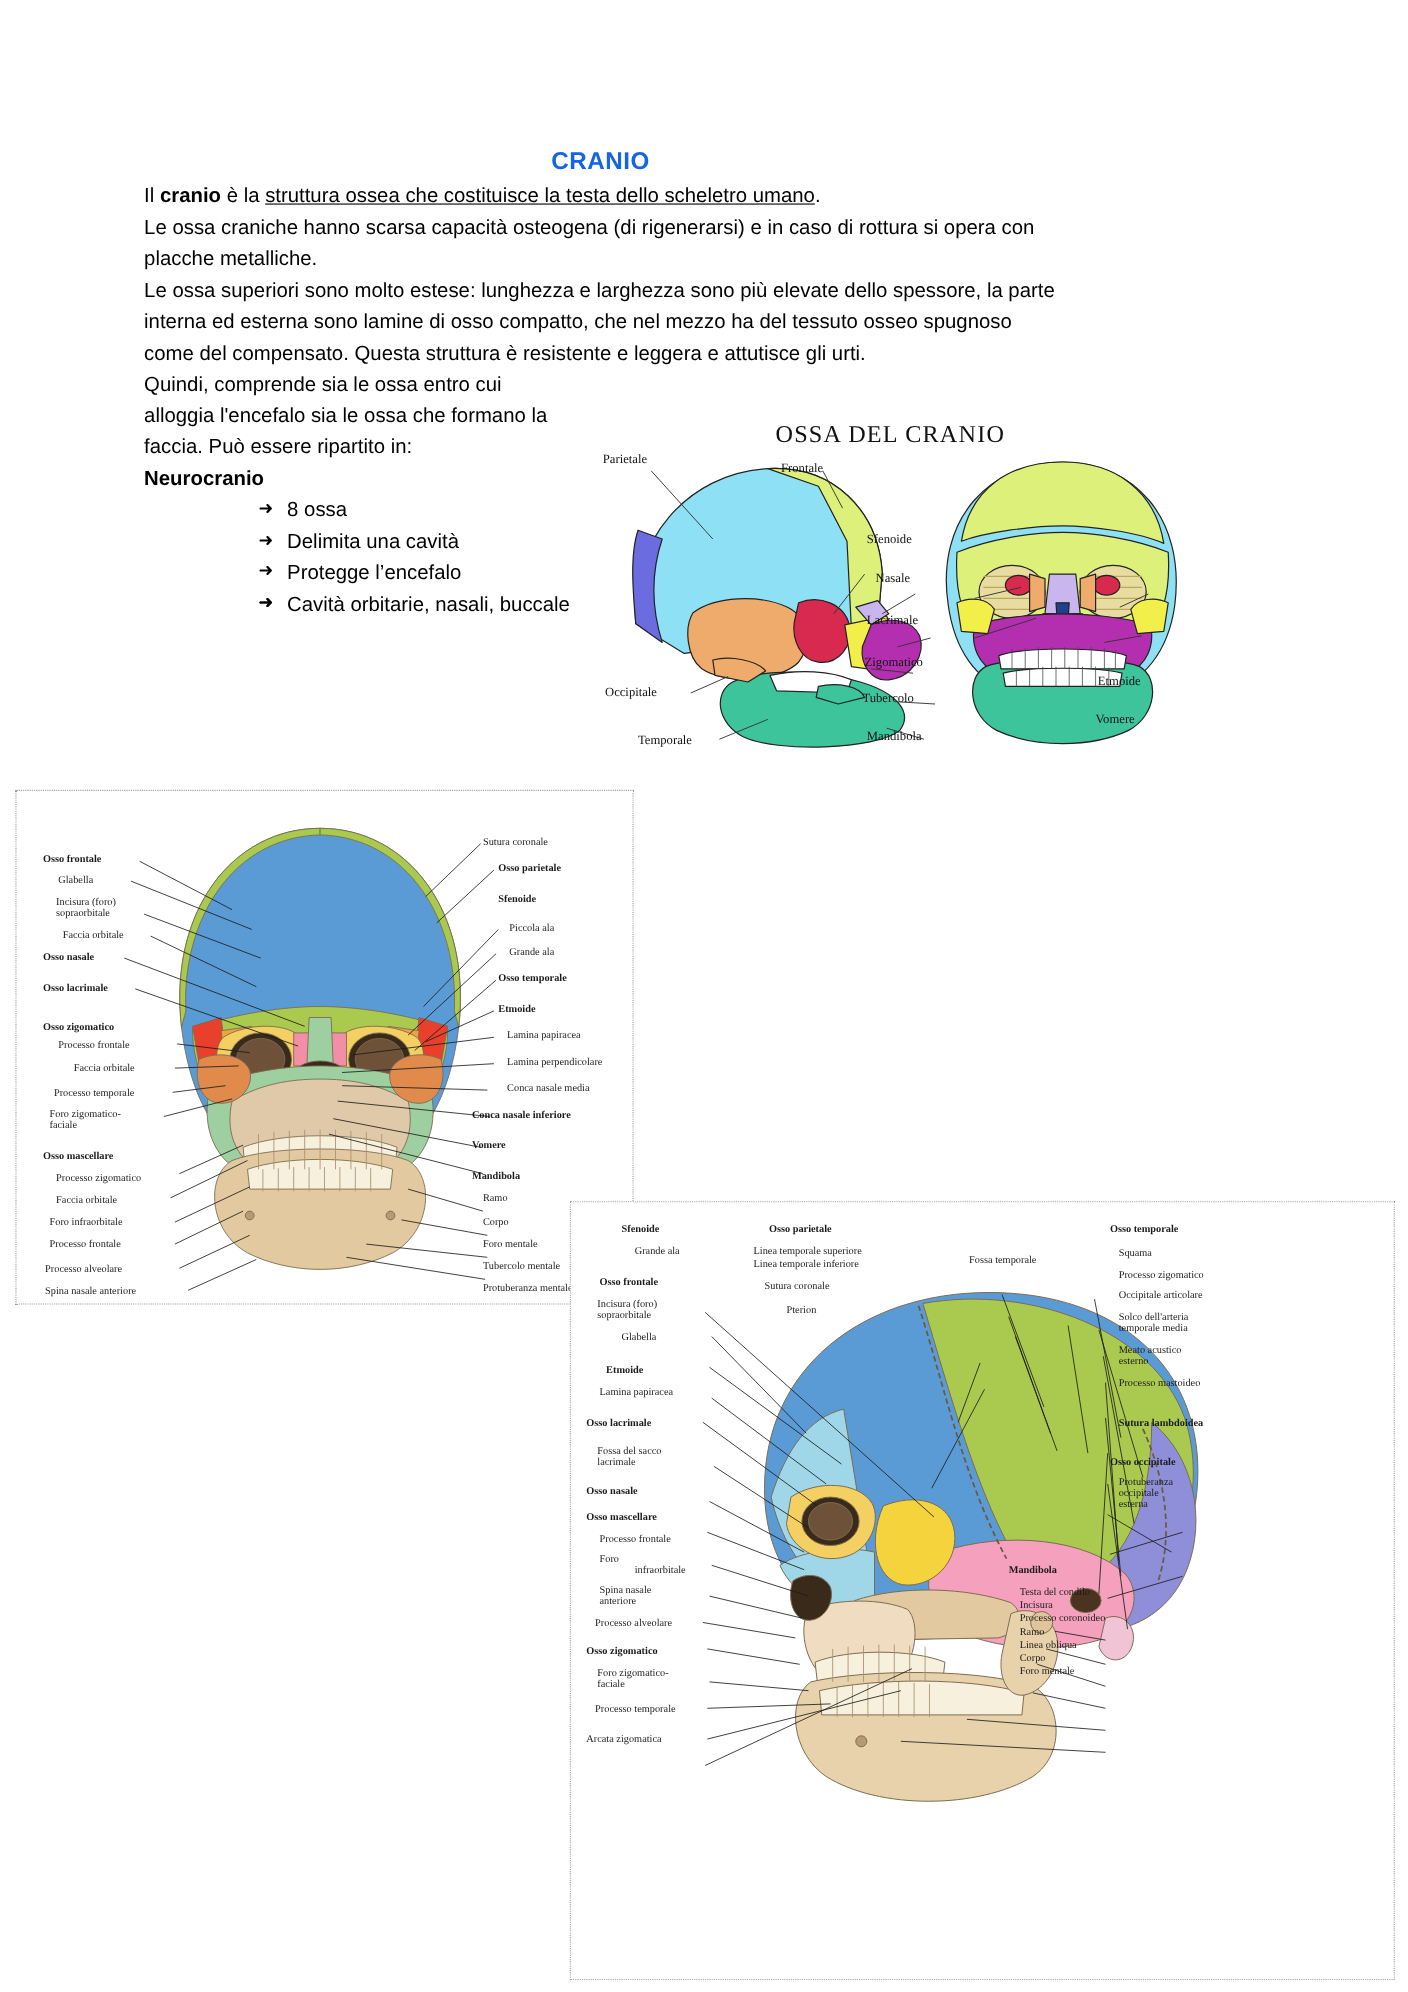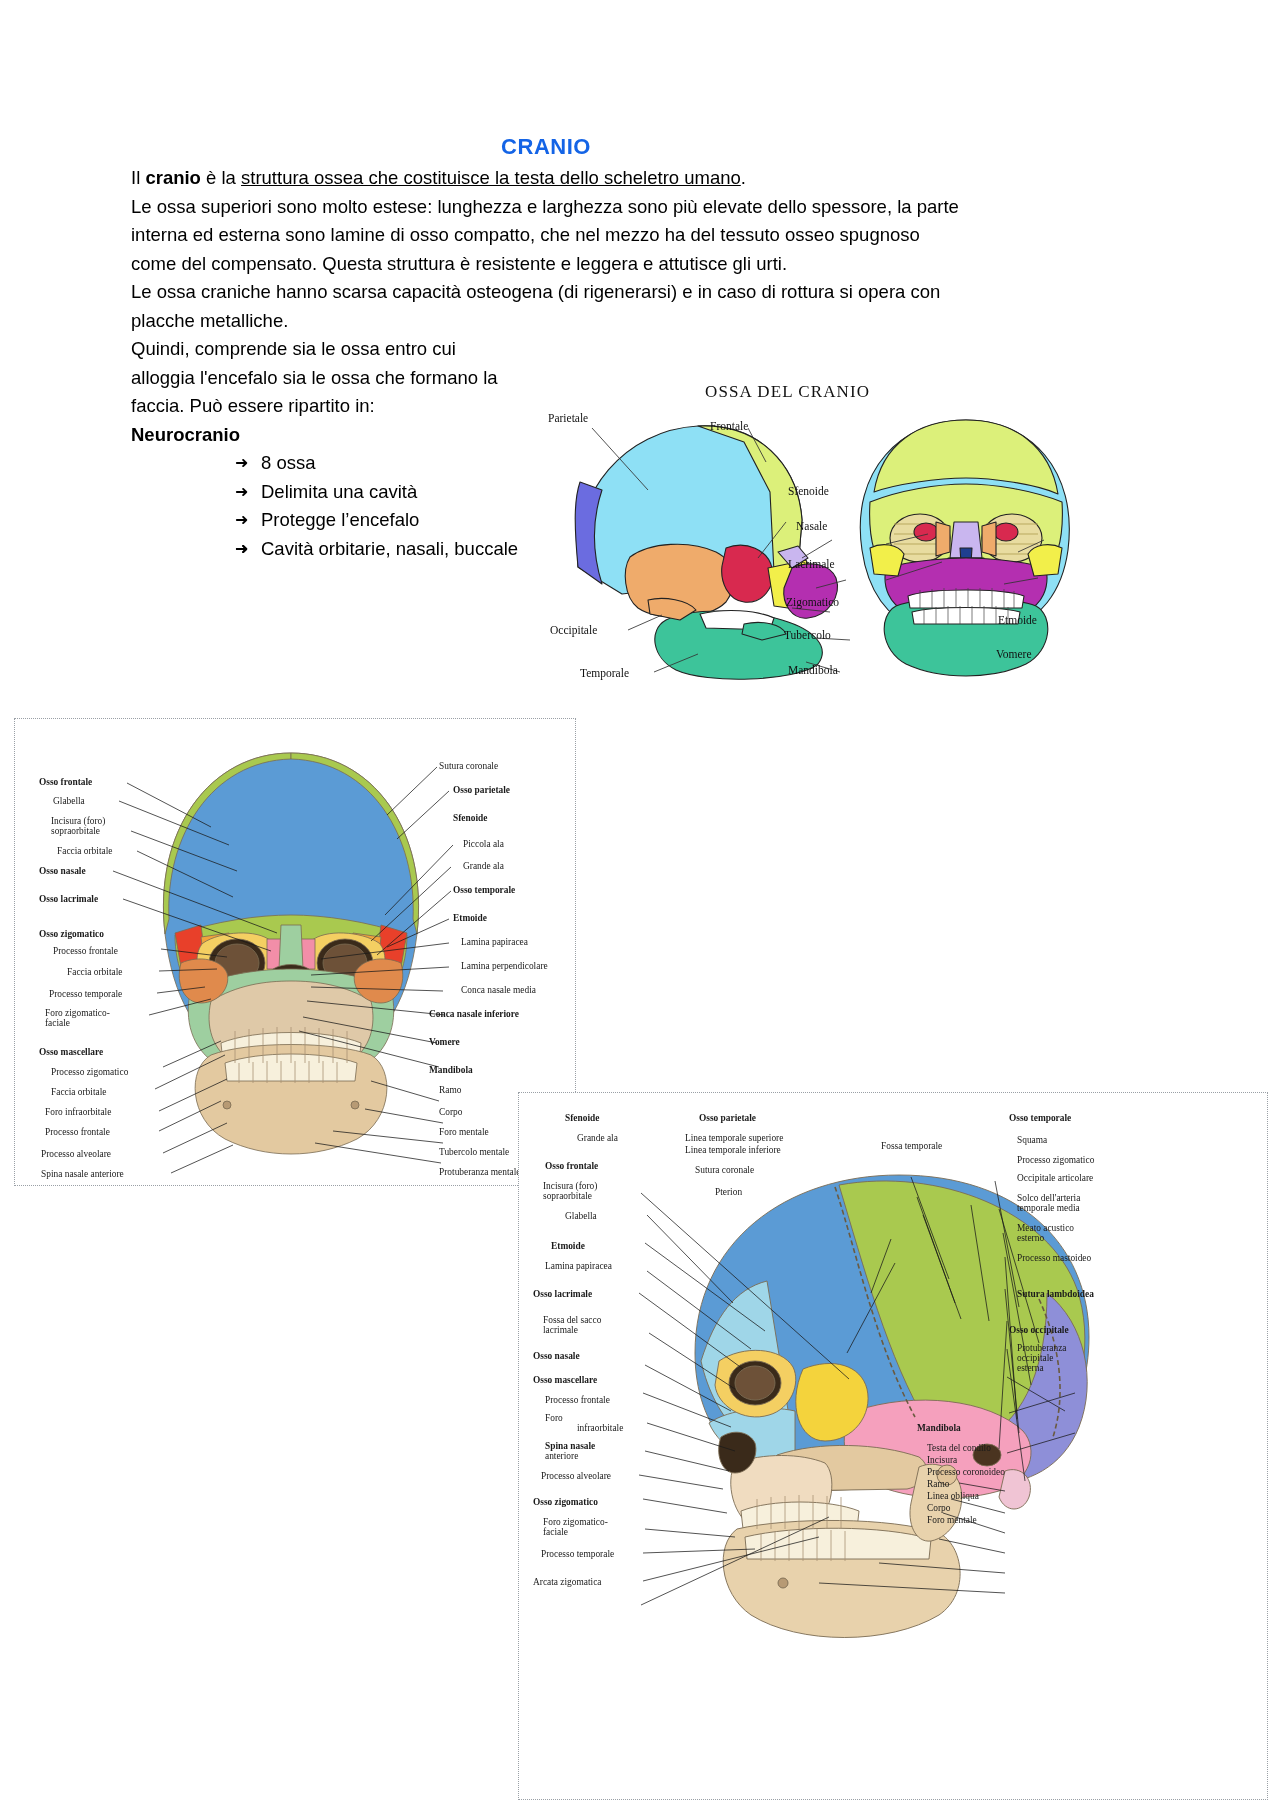--- a/index.html
+++ b/index.html
@@ -13,21 +13,21 @@
   .para u{text-decoration:underline;}
   .narrow{width:375px;}
   .head-term{font-size:18.5px;line-height:28.5px;font-weight:bold;margin:0;}
   ul.arrow{list-style:none;margin:0;padding:0;}
   ul.arrow li{position:relative;font-size:18.5px;line-height:28.5px;padding-left:26px;margin-left:104px;width:260px;}
   ul.arrow li .bullet{position:absolute;left:0;top:0;font-size:16px;}
 
   
   #fig-ossa{position:absolute;left:530px;top:372px;width:560px;height:320px;}
   #fig-ossa .fig-title{position:absolute;left:175px;top:10px;font-family:"Liberation Serif",serif;
-      font-size:17px;letter-spacing:1.1px;color:#111;}
+      font-size:22px;letter-spacing:1.1px;color:#111;}
   #fig-ossa .lbl{position:absolute;font-family:"Liberation Serif",serif;font-size:11.5px;color:#111;white-space:nowrap;}
   #fig-ossa svg{position:absolute;left:0;top:0;}
 
   
   .atlas{position:absolute;background:#fff;border:1px dotted #9aa0a6;}
   .atlas svg{position:absolute;left:0;top:0;}
   .alab{position:absolute;font-family:"Liberation Serif",serif;font-size:9.4px;color:#1a1a1a;white-space:nowrap;line-height:10.6px;}
   .alab.b{font-weight:bold;}
   #fig-front{left:14px;top:718px;width:560px;height:466px;}
   #fig-lat{left:518px;top:1092px;width:748px;height:706px;}
@@ -36,22 +36,22 @@
 <body>
 
 <div id="doc-text">
 
   <div class="doc-title">CRANIO</div>
 
   <p class="para">
     <span>Il </span><b>cranio</b><span> è la </span><u>struttura ossea che costituisce la testa dello scheletro umano</u><span>.</span>
   </p>
 
+  <p class="para">Le ossa craniche hanno scarsa capacità osteogena (di rigenerarsi) e in caso di rottura si opera con placche metalliche.</p>
   <p class="para">Le ossa superiori sono molto estese: lunghezza e larghezza sono più elevate dello spessore, la parte interna ed esterna sono lamine di osso compatto, che nel mezzo ha del tessuto osseo spugnoso come del compensato. Questa struttura è resistente e leggera e attutisce gli urti.</p>
-  <p class="para">Le ossa craniche hanno scarsa capacità osteogena (di rigenerarsi) e in caso di rottura si opera con placche metalliche.</p>
   <p class="para narrow">Quindi, comprende sia le ossa entro cui alloggia l'encefalo sia le ossa che formano la faccia. Può essere ripartito in:</p>
 
   <p class="head-term"><span>Neurocranio</span><span></span></p>
 
   <ul class="arrow">
     <li><span class="bullet">➜</span><span>8 ossa</span></li>
     <li><span class="bullet">➜</span><span>Delimita una cavità</span></li>
     <li><span class="bullet">➜</span><span>Protegge l’encefalo</span></li>
   </ul>
 
@@ -380,21 +380,21 @@
   <div class="alab b" style="left:32px;top:148px;">Etmoide</div>
   <div class="alab" style="left:26px;top:168px;">Lamina papiracea</div>
   <div class="alab b" style="left:14px;top:196px;">Osso lacrimale</div>
   <div class="alab" style="left:24px;top:222px;">Fossa del sacco</div>
   <div class="alab" style="left:24px;top:232px;">lacrimale</div>
   <div class="alab b" style="left:14px;top:258px;">Osso nasale</div>
   <div class="alab b" style="left:14px;top:282px;">Osso mascellare</div>
   <div class="alab" style="left:26px;top:302px;">Processo frontale</div>
   <div class="alab" style="left:26px;top:320px;">Foro</div>
   <div class="alab" style="left:26px;top:330px;margin-left:32px;">infraorbitale</div>
-  <div class="alab" style="left:26px;top:348px;font-weight:bold;">Spina nasale</div>
+  <div class="alab" style="left:26px;top:348px;">Spina nasale</div>
   <div class="alab" style="left:26px;top:358px;">anteriore</div>
   <div class="alab" style="left:22px;top:378px;">Processo alveolare</div>
   <div class="alab b" style="left:14px;top:404px;">Osso zigomatico</div>
   <div class="alab" style="left:24px;top:424px;">Foro zigomatico-</div>
   <div class="alab" style="left:24px;top:434px;">faciale</div>
   <div class="alab" style="left:22px;top:456px;">Processo temporale</div>
   <div class="alab" style="left:14px;top:484px;">Arcata zigomatica</div>
 
   <div class="alab b" style="left:180px;top:20px;">Osso parietale</div>
   <div class="alab" style="left:166px;top:40px;">Linea temporale superiore</div>

